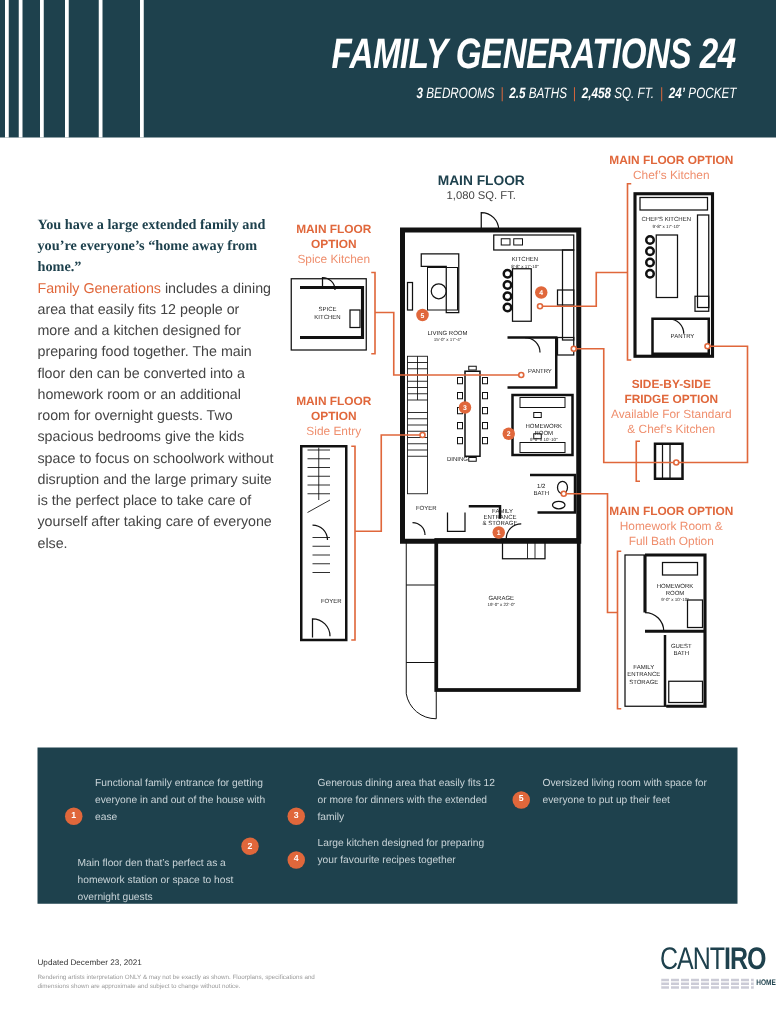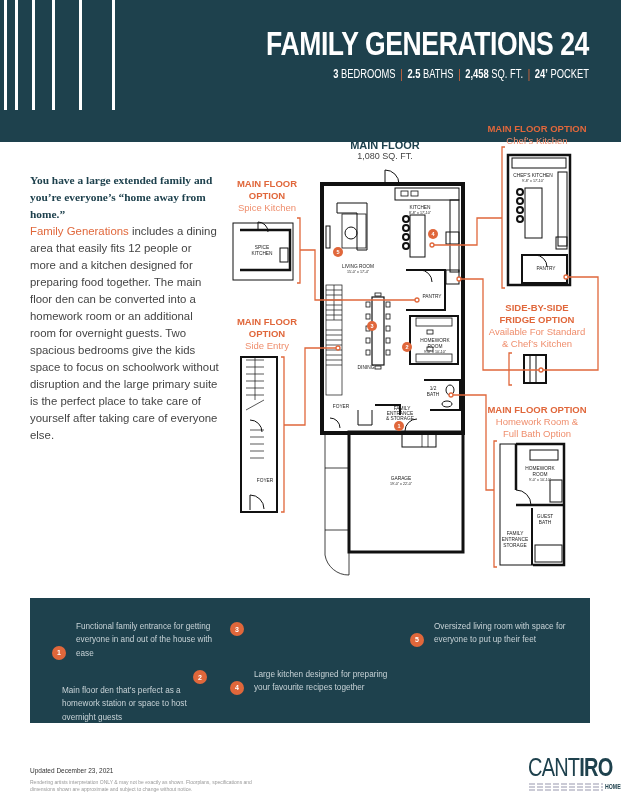--- a/index.html
+++ b/index.html
@@ -1,20 +1,20 @@
 <!DOCTYPE html>
 <html><head>
   <meta charset="utf-8">
   <style>
     * { box-sizing: border-box; margin: 0; padding: 0; }
     html, body { width: 621px; height: 810px; background: #ffffff; overflow: hidden; }
     body { position: relative; font-family: "Liberation Sans", sans-serif; color: #333; }
 
     
-    .header { position: absolute; left: 0; top: 0; width: 621px; height: 142px; background: #1e414d; }
+    .header { position: absolute; left: 0; top: 0; width: 621px; height: 110px; background: #1e414d; font-style: italic; }
     .stripe { position: absolute; top: 0; height: 110px; width: 3px; background: #ffffff; }
     .title { position: absolute; right: 32px; top: 24px; color: #ffffff; font-family: "Liberation Sans", sans-serif;
              font-weight: bold; font-size: 34px; letter-spacing: -0.5px; transform: scaleX(0.78); transform-origin: right center; white-space: nowrap; }
     .specs { position: absolute; right: 32px; top: 67px; color: #ffffff; font-size: 12px; white-space: nowrap;
              transform: scaleX(0.78); transform-origin: right center; }
     .specs b { font-weight: bold; }
     .specs .sep { color: #e0673b; margin: 0 6px; }
 
     
     .intro { position: absolute; left: 30px; top: 172px; width: 190px; font-size: 11.4px; line-height: 17px; color: #444; }
@@ -329,20 +329,21 @@
   <div class="feat" style="left:22px;top:22px;">
     <div class="badge">1</div>
     <div class="feat-text">Functional family entrance for getting everyone in and out of the house with ease</div>
   </div>
   <div class="feat" style="left:22px;top:70px;flex-direction:column;">
     <div class="badge">2</div>
     <div class="feat-text">Main floor den that’s perfect as a homework station or space to host overnight guests</div>
   </div>
   <div class="feat" style="left:200px;top:22px;">
     <div class="badge">3</div>
+    <div class="feat-text">Generous dining area that easily fits 12 or more for dinners with the extended family</div>
   </div>
   <div class="feat" style="left:200px;top:70px;">
     <div class="badge">4</div>
     <div class="feat-text">Large kitchen designed for preparing your favourite recipes together</div>
   </div>
   <div class="feat" style="left:380px;top:22px;">
     <div class="badge">5</div>
     <div class="feat-text">Oversized living room with space for everyone to put up their feet</div>
   </div>
 </div>

